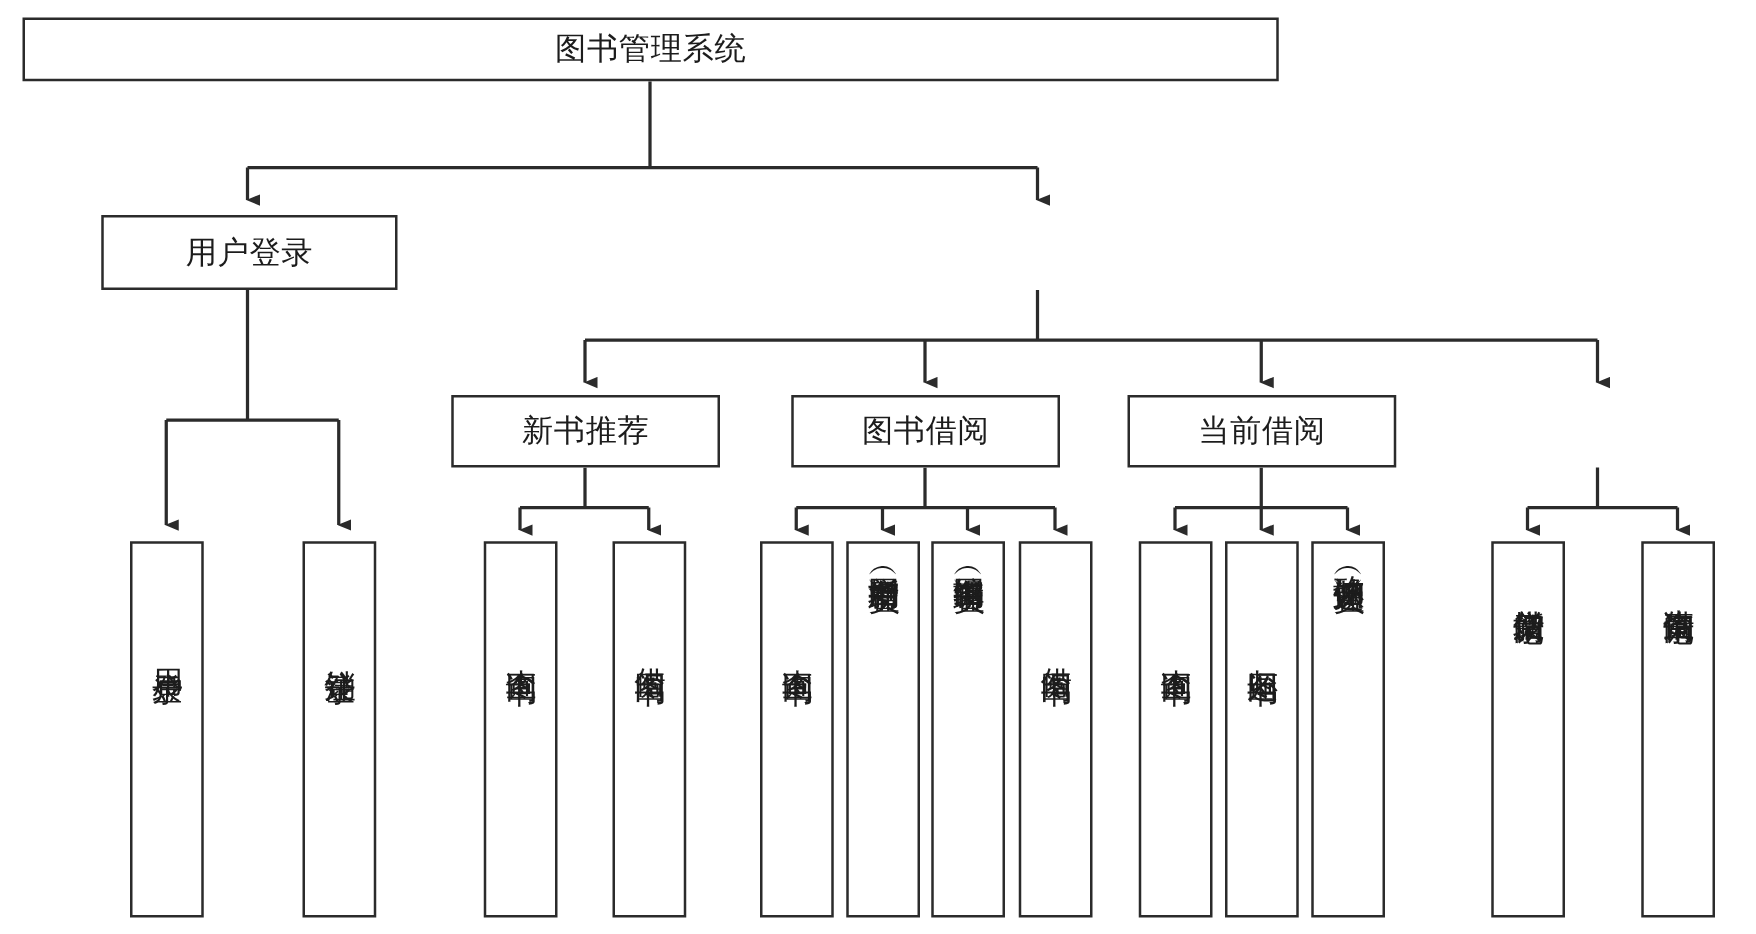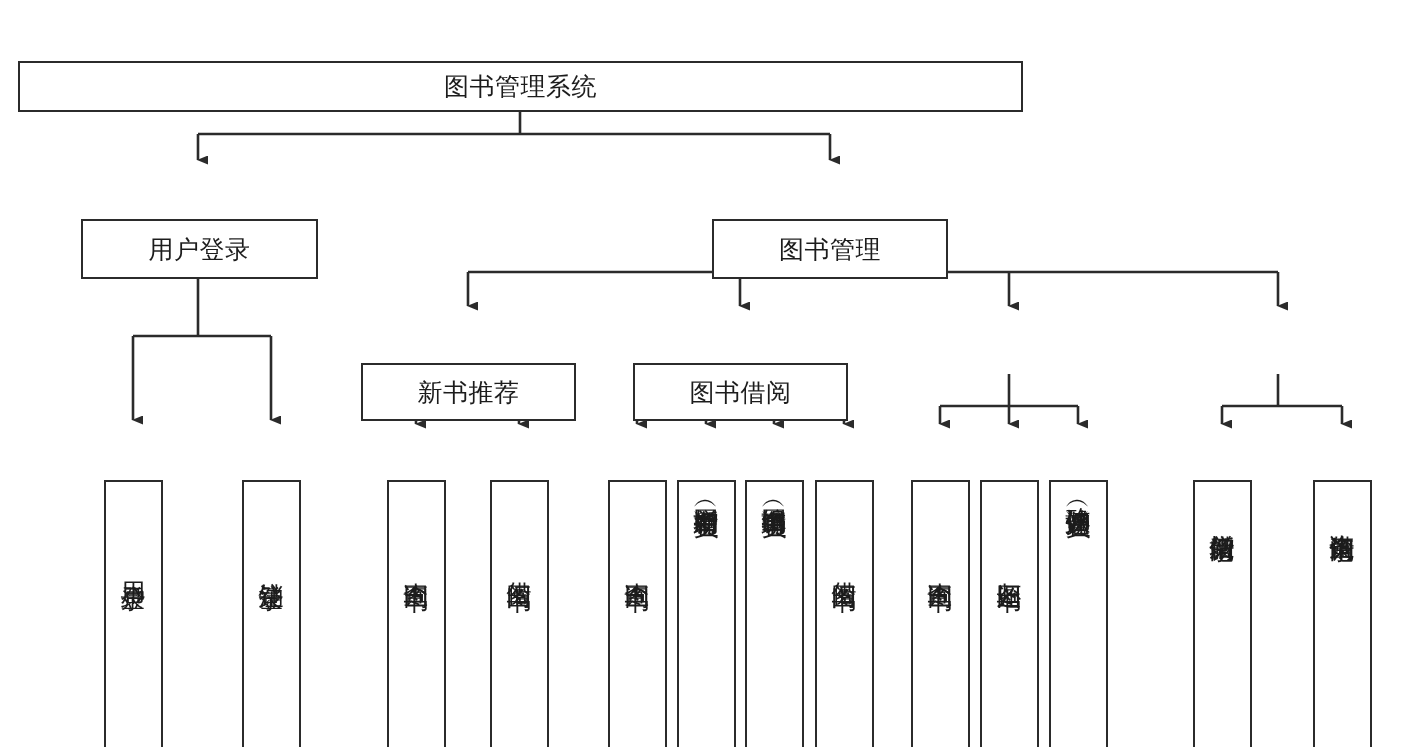--- a/index.html
+++ b/index.html
@@ -28,21 +28,20 @@
   .node {
     position: absolute;
     box-sizing: border-box;
     border: 2.5px solid #2b2b2b;
     background: #ffffff;
     display: flex;
     align-items: center;
     justify-content: center;
     color: #1c1c1c;
     z-index: 2;
-    margin-top: 47px;
   }
   .node .lbl {
     display: block;
     text-align: center;
     line-height: 1.0;
     white-space: nowrap;
   }
   
   .node.h .lbl {
     font-size: 25px;
@@ -139,32 +138,32 @@
   </svg>
 
   <div class="node root h" style="left:18px; top:14px; width:1005px; height:51px;">
     <span class="lbl">图书管理系统</span>
   </div>
 
   <div class="node h" style="left:81px; top:172px; width:237px; height:60px;">
     <span class="lbl">用户登录</span>
   </div>
 
-  <div class="node h" style="left:712px; top:172px; width:236px; height:60px;">
-    <span class="lbl">图书管理</span>
-  </div>
 
   <div class="node h" style="left:361px; top:316px; width:215px; height:58px;">
     <span class="lbl">新书推荐</span>
   </div>
 
   <div class="node h" style="left:633px; top:316px; width:215px; height:58px;">
     <span class="lbl">图书借阅</span>
   </div>
 
+  <div class="node h" style="left:902px; top:316px; width:215px; height:58px;">
+    <span class="lbl">当前借阅</span>
+  </div>
 
 
   <div class="node v" style="left:104px; top:433px; width:59px; height:301px; padding-top:80px;">
     <span class="lbl">用户登录</span>
   </div>
 
   <div class="node v" style="left:242px; top:433px; width:59px; height:301px; padding-top:80px;">
     <span class="lbl">注销登录</span>
   </div>
 

